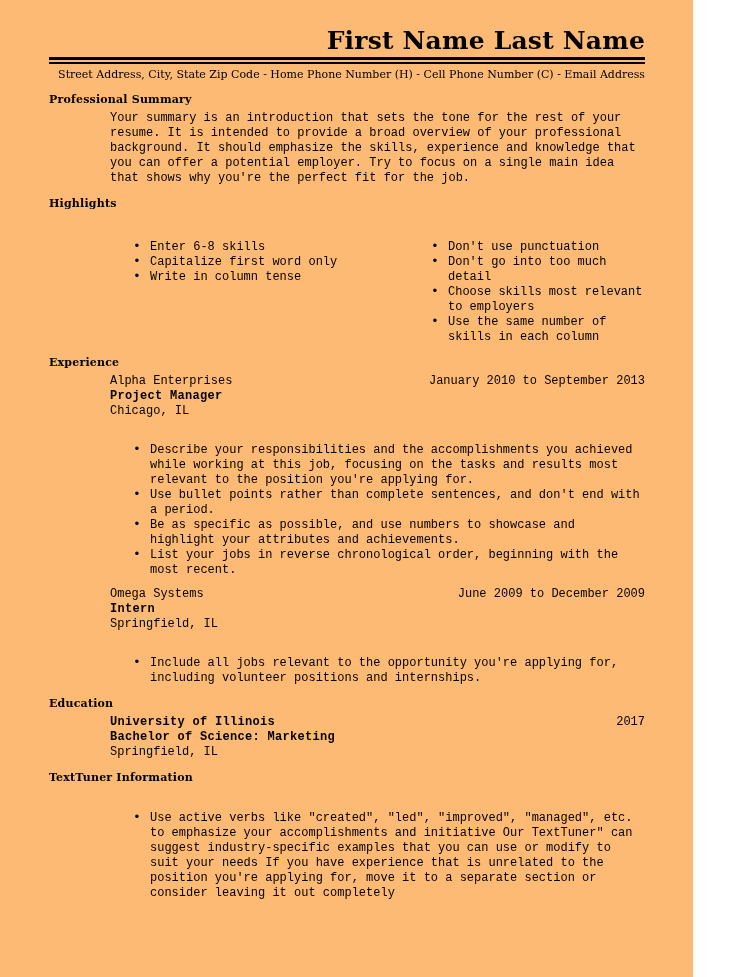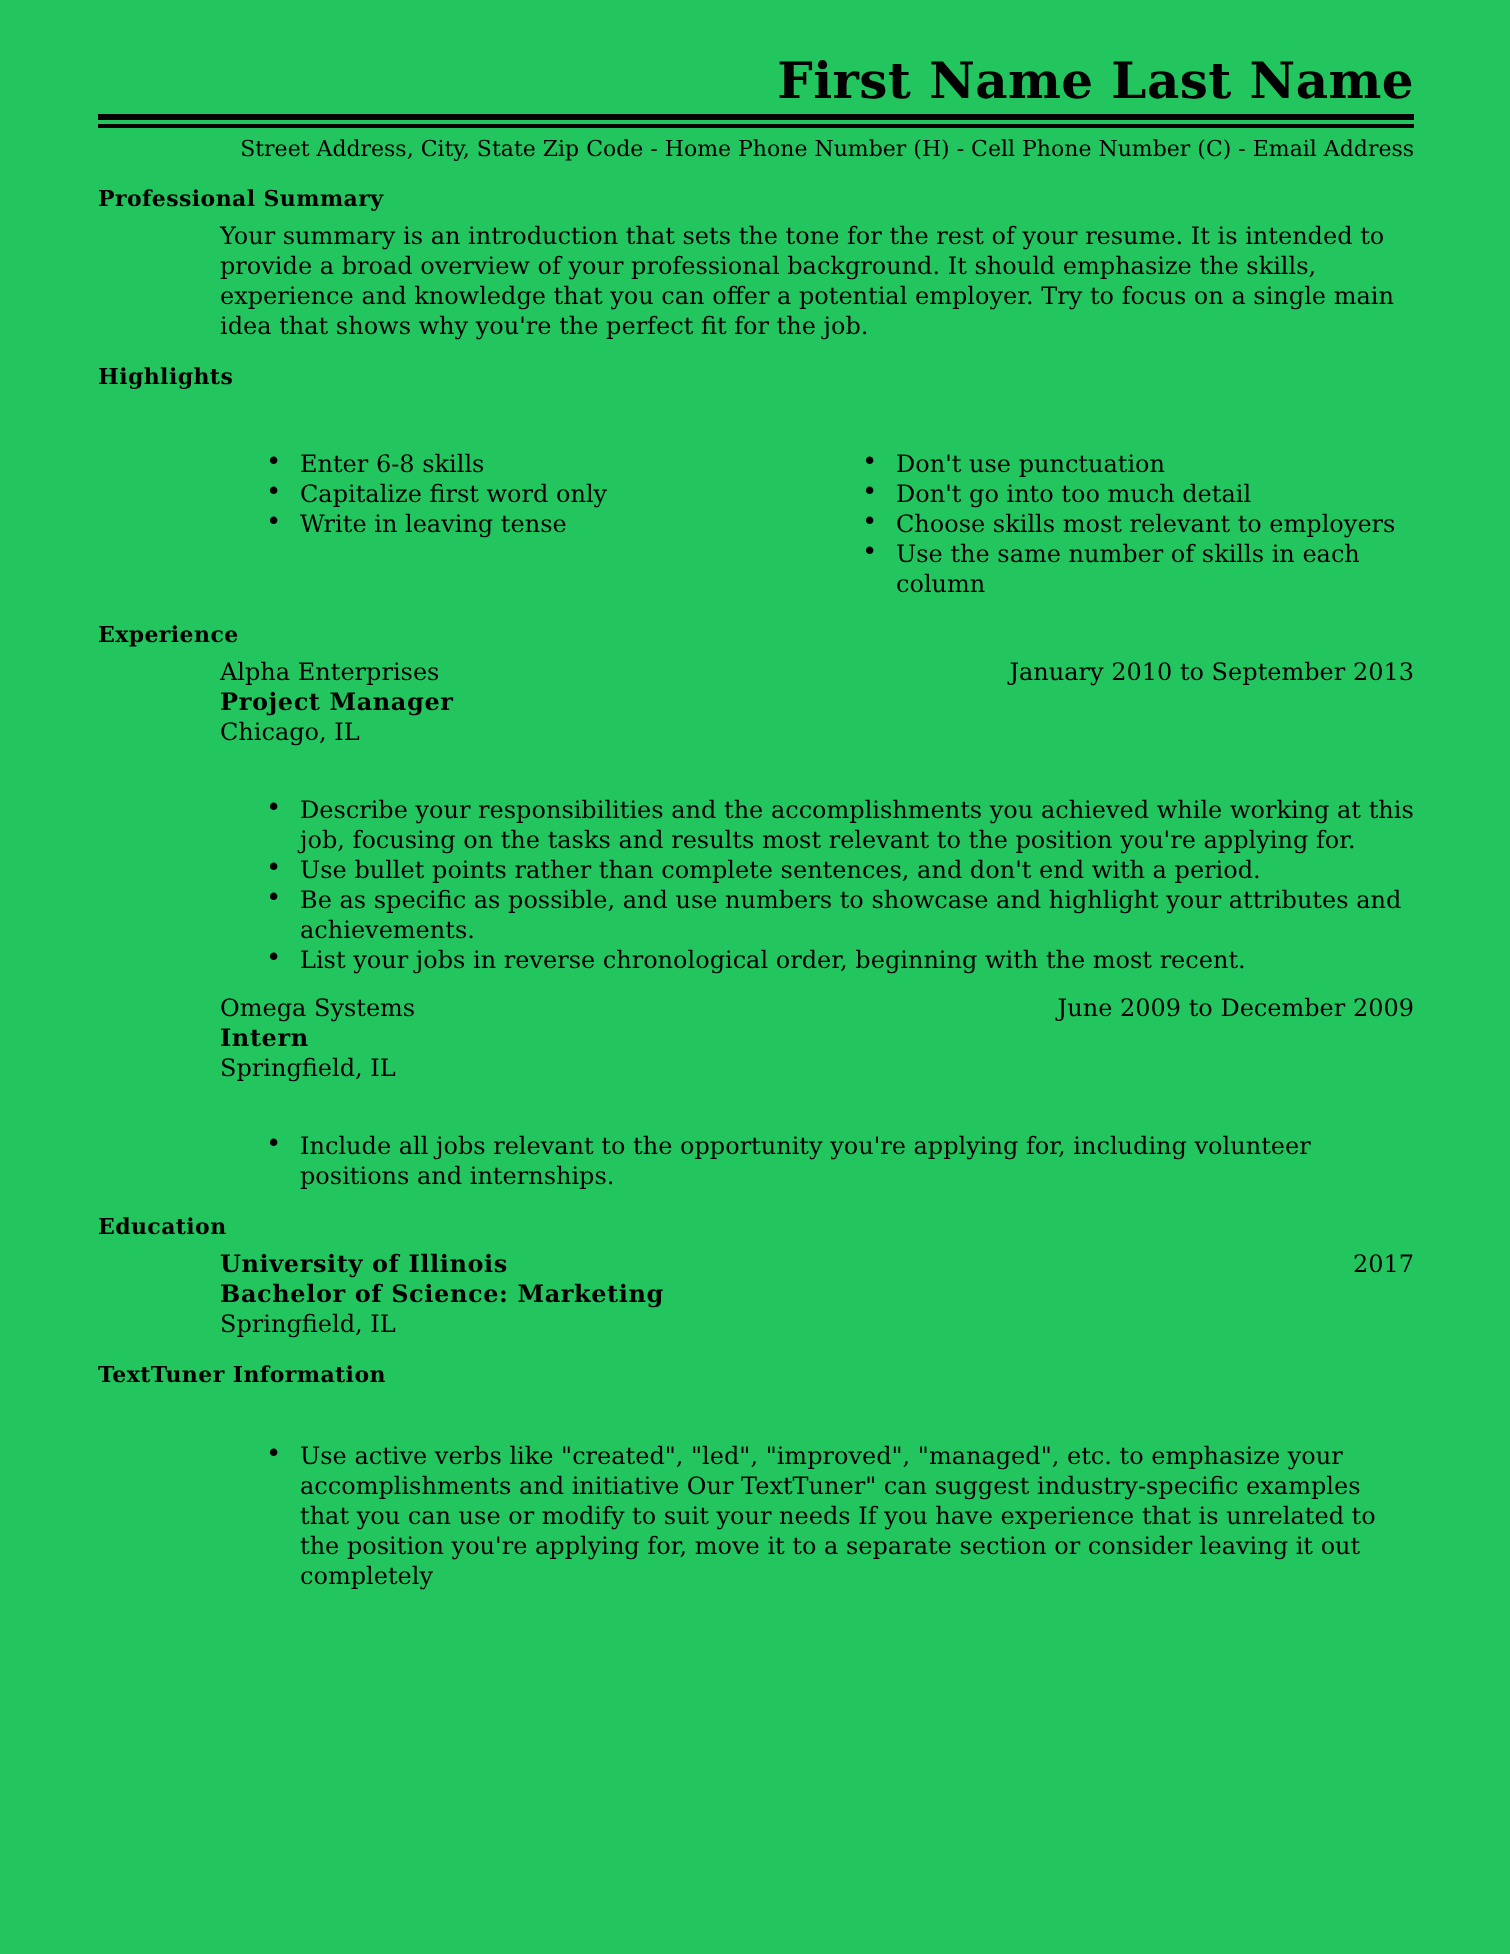--- a/index.html
+++ b/index.html
@@ -1,20 +1,20 @@
 <!DOCTYPE html>
 <html><head>
 <meta charset="utf-8">
 <style>
   * { margin:0; padding:0; box-sizing:border-box; }
   html,body { background:#ffffff; }
   .page {
     position:relative;
-    width:755px; height:977px;
-    background:#22c55e;
+    width:693px; height:977px;
+    background:#fdba74;
     color:#000000;
     font-family:"DejaVu Serif", serif;
     overflow:hidden;
   }
   .content { padding:26px 48px 0 49px; }
 
   
   .name {
     text-align:right;
     font-size:25px;
@@ -32,21 +32,21 @@
   }
 
   
   h2.sec {
     font-size:11px;
     line-height:18px;
     font-weight:bold;
     margin-top:9px;
     letter-spacing:0.2px;
   }
-  .bodytxt { font-size:12px; line-height:15px; }
+  .bodytxt { font-size:12px; line-height:15px;font-family:Liberation Mono, monospace; }
   .indent  { margin-left:61px; }
 
   p.para { margin-top:2px; }
 
   
   ul.blist { list-style:none;margin-top:24px; }
   ul.blist li { position:relative; padding-left:40px; }
   ul.blist li::before {
     content:"\2022";
     position:absolute;
@@ -90,21 +90,21 @@
       <h2 class="sec">Professional Summary</h2>
       <p class="para bodytxt indent">Your summary is an introduction that sets the tone for the rest of your resume. It is intended to provide a broad overview of your professional background. It should emphasize the skills, experience and knowledge that you can offer a potential employer. Try to focus on a single main idea that shows why you're the perfect fit for the job.</p>
     </section>
 
     <section>
       <h2 class="sec">Highlights</h2>
       <div class="columns bodytxt">
         <ul class="blist col-left">
           <li>Enter 6-8 skills</li>
           <li>Capitalize first word only</li>
-          <li>Write in leaving tense</li>
+          <li>Write in column tense</li>
         </ul>
         <ul class="blist col-right">
           <li>Don't use punctuation</li>
           <li>Don't go into too much detail</li>
           <li>Choose skills most relevant to employers</li>
           <li>Use the same number of skills in each column</li>
         </ul>
       </div>
     </section>
 

